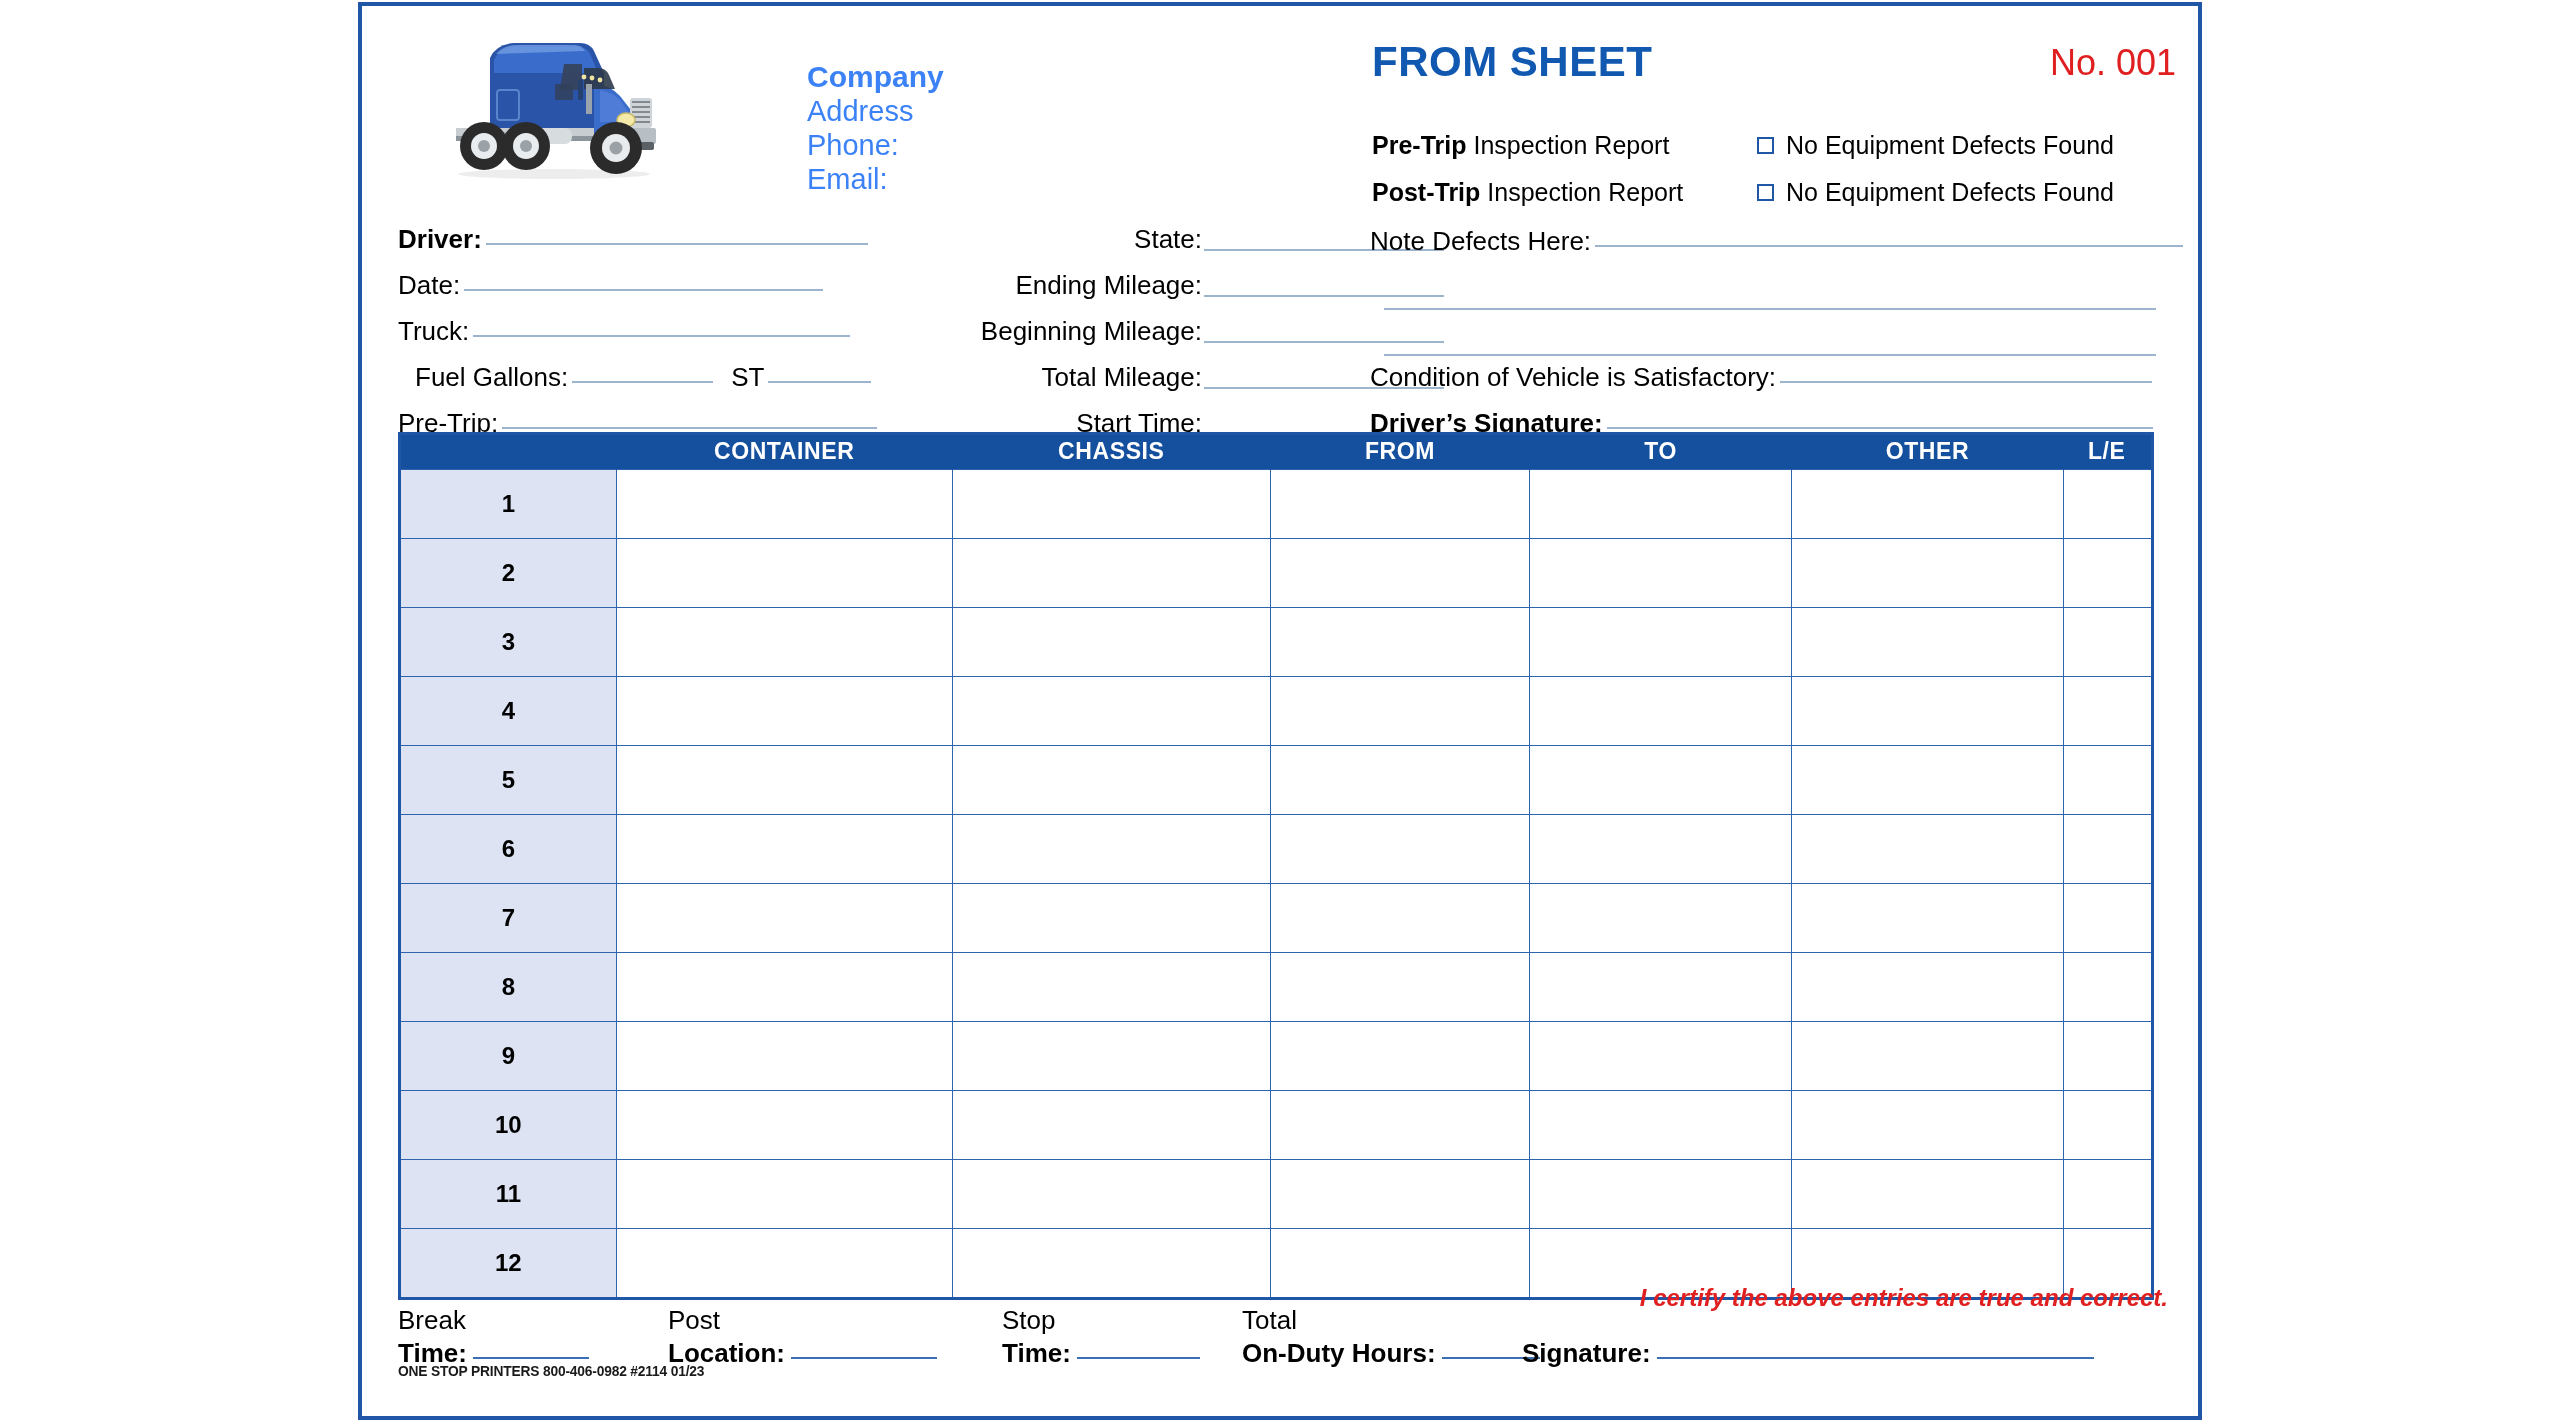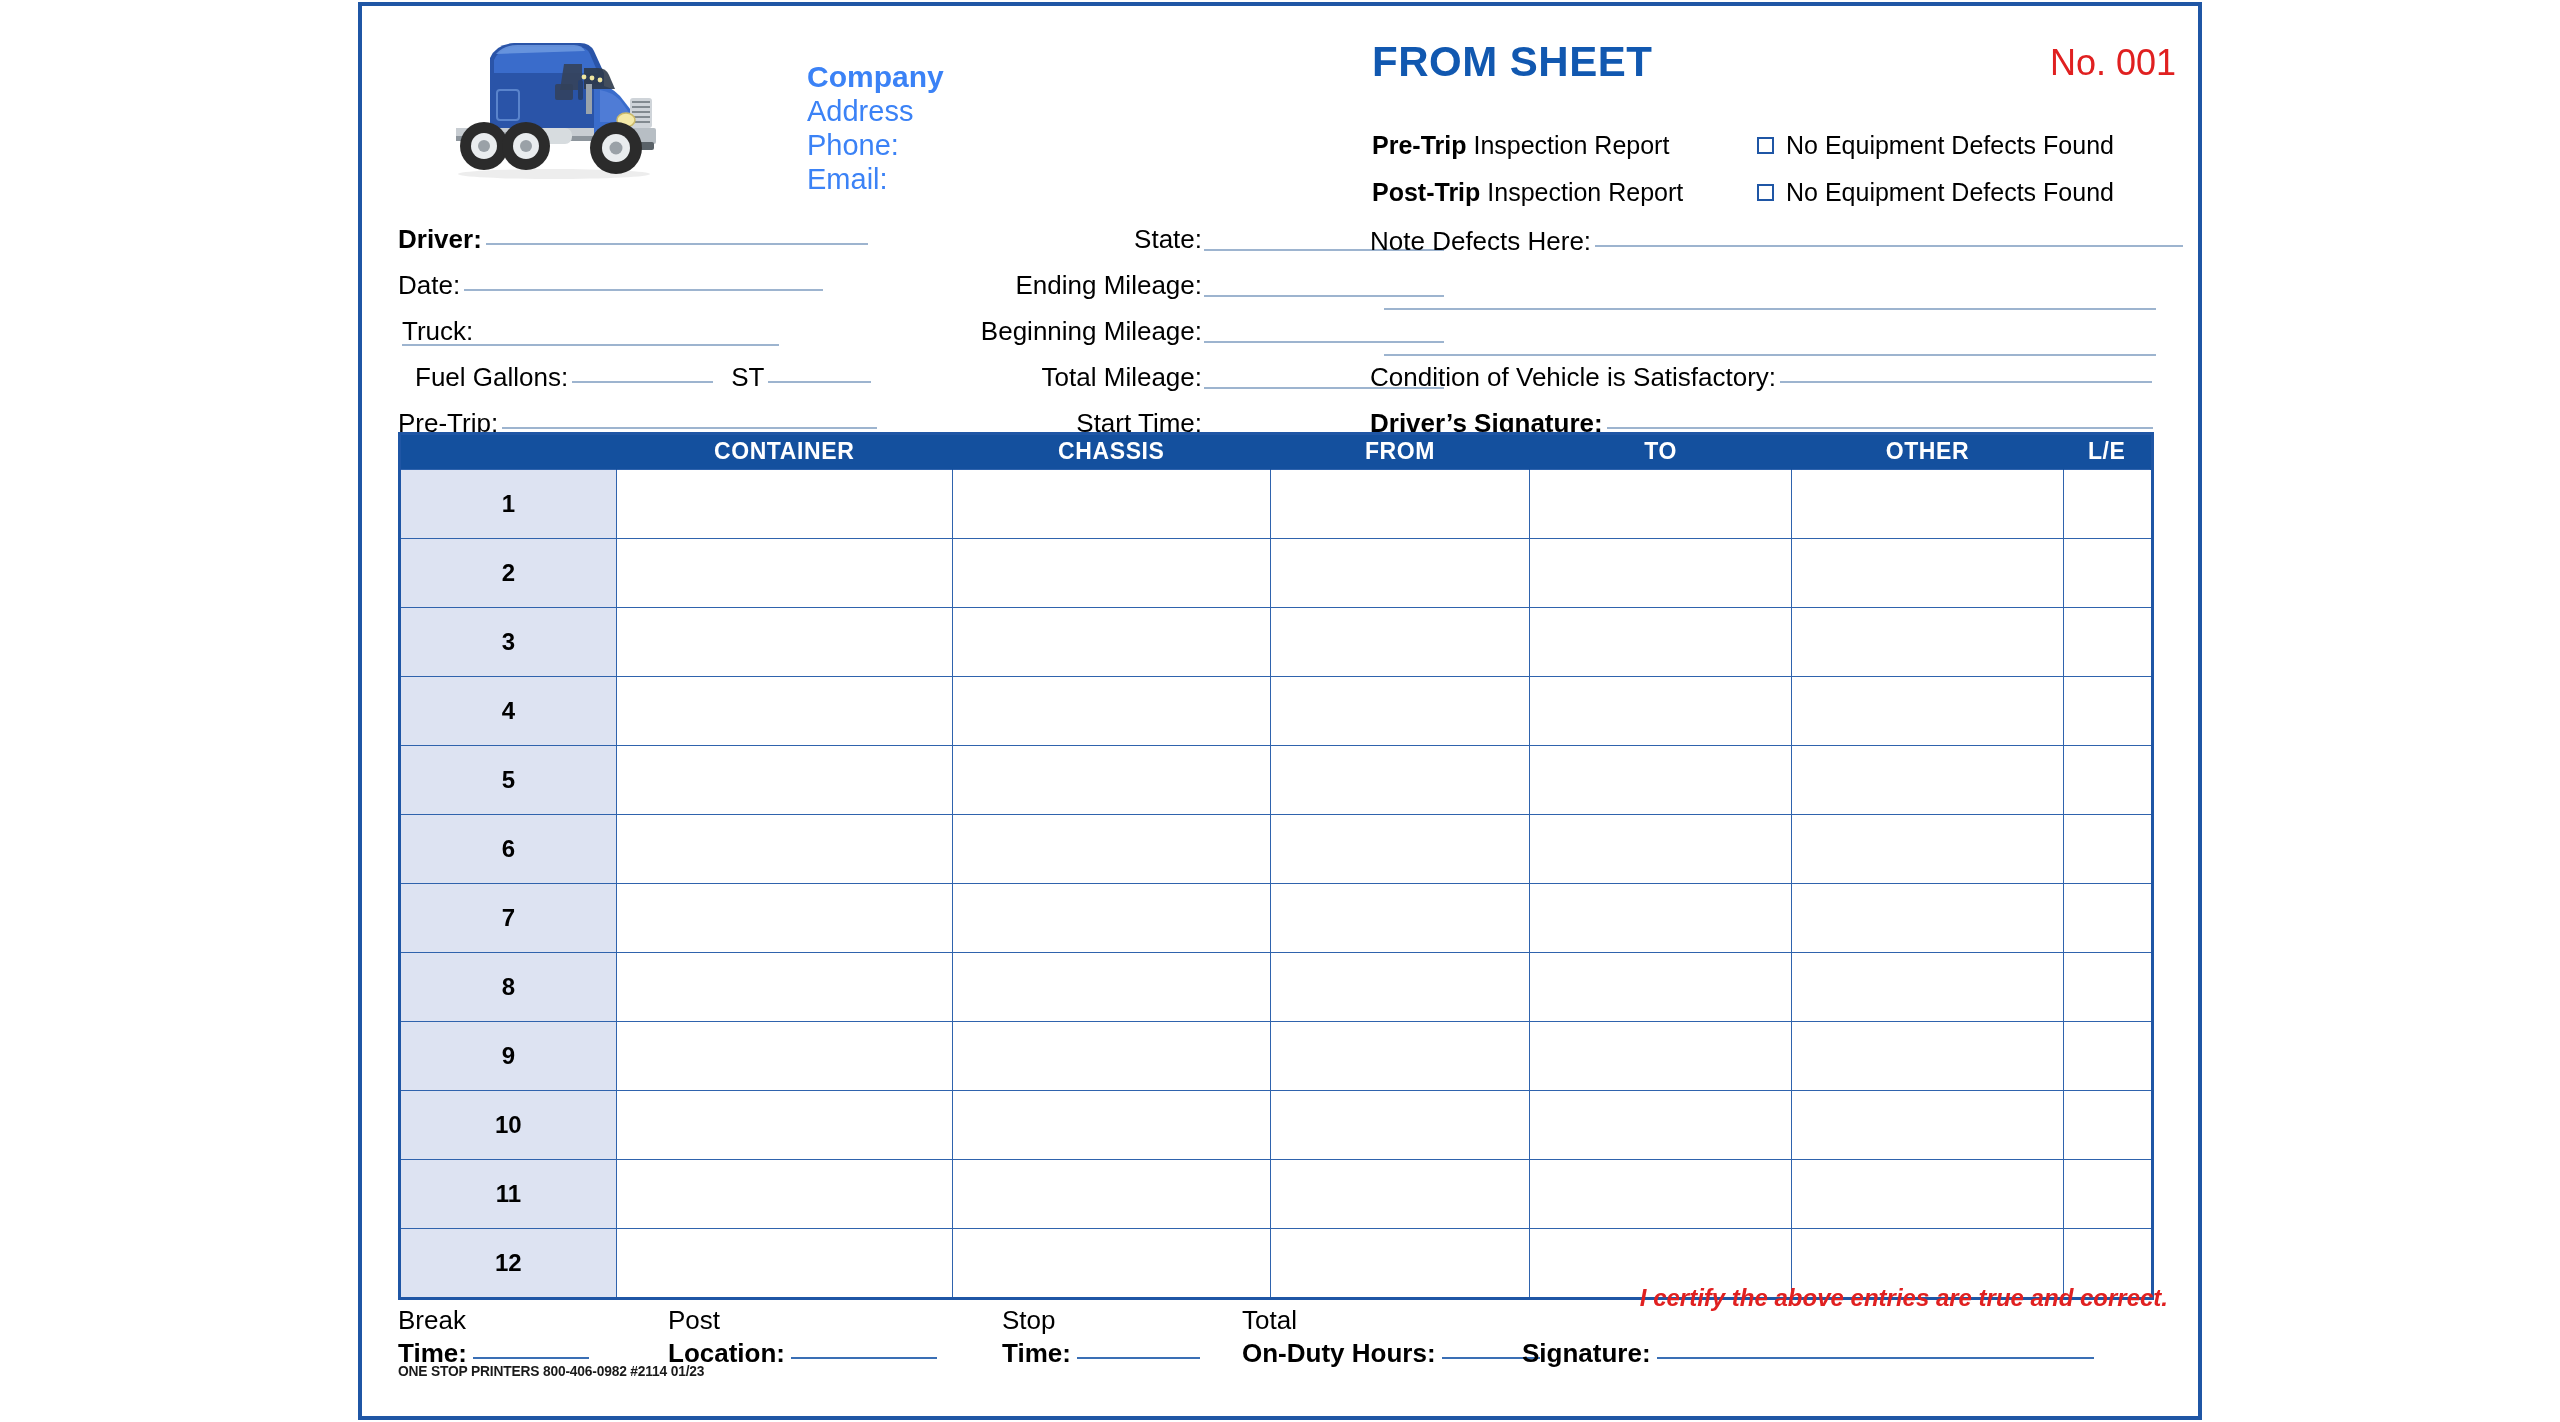--- a/index.html
+++ b/index.html
@@ -224,21 +224,21 @@
   <div class="fld" style="left:36px; top:218px;">
     <span class="lab b">Driver:</span>
     <span class="rule" style="width:382px;"></span>
   </div>
 
   <div class="fld" style="left:36px; top:264px;">
     <span class="lab">Date:</span>
     <span class="rule" style="width:359px;"></span>
   </div>
 
-  <div class="fld" style="left:36px; top:310px;flex-direction:column;">
+  <div class="fld" style="left:36px; top:310px;">
     <span class="lab">Truck:</span>
     <span class="rule" style="width:377px;"></span>
   </div>
 
   <div class="fld" style="left:36px; top:356px;margin-left:17px;">
     <span class="lab">Fuel Gallons:</span>
     <span class="rule" style="width:141px;"></span>
     <span class="lab" style="margin-left:18px;">ST</span>
     <span class="rule" style="width:103px;"></span>
   </div>

